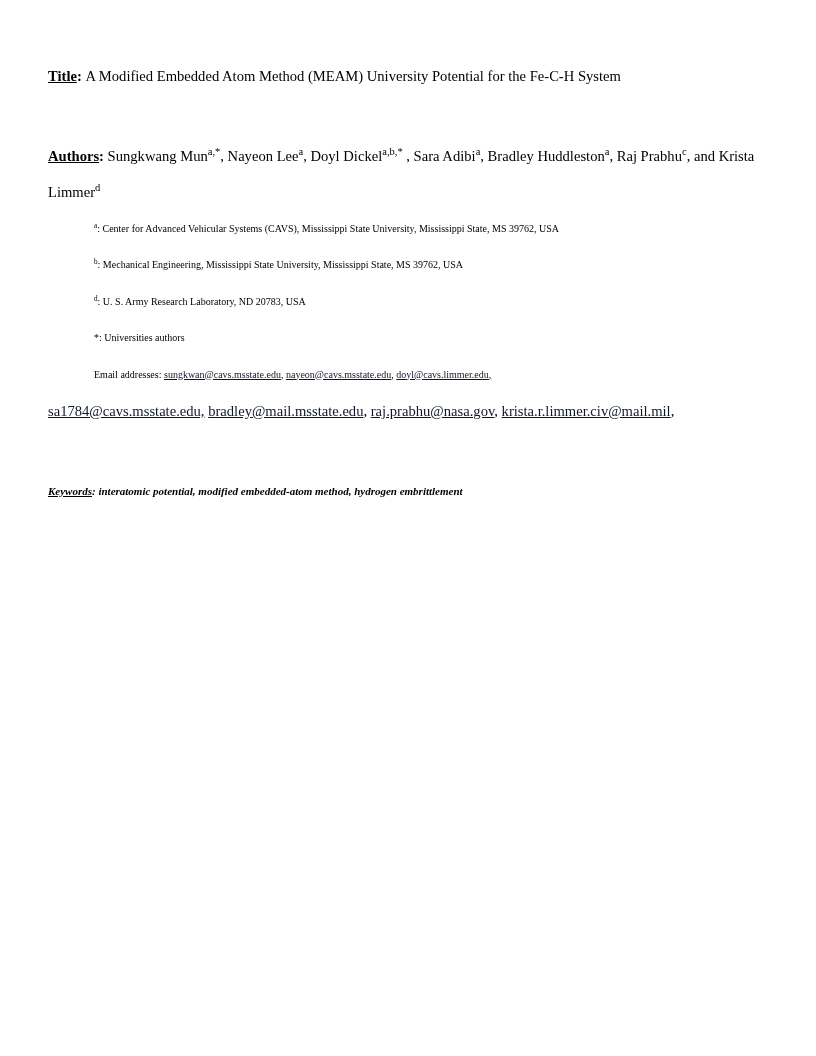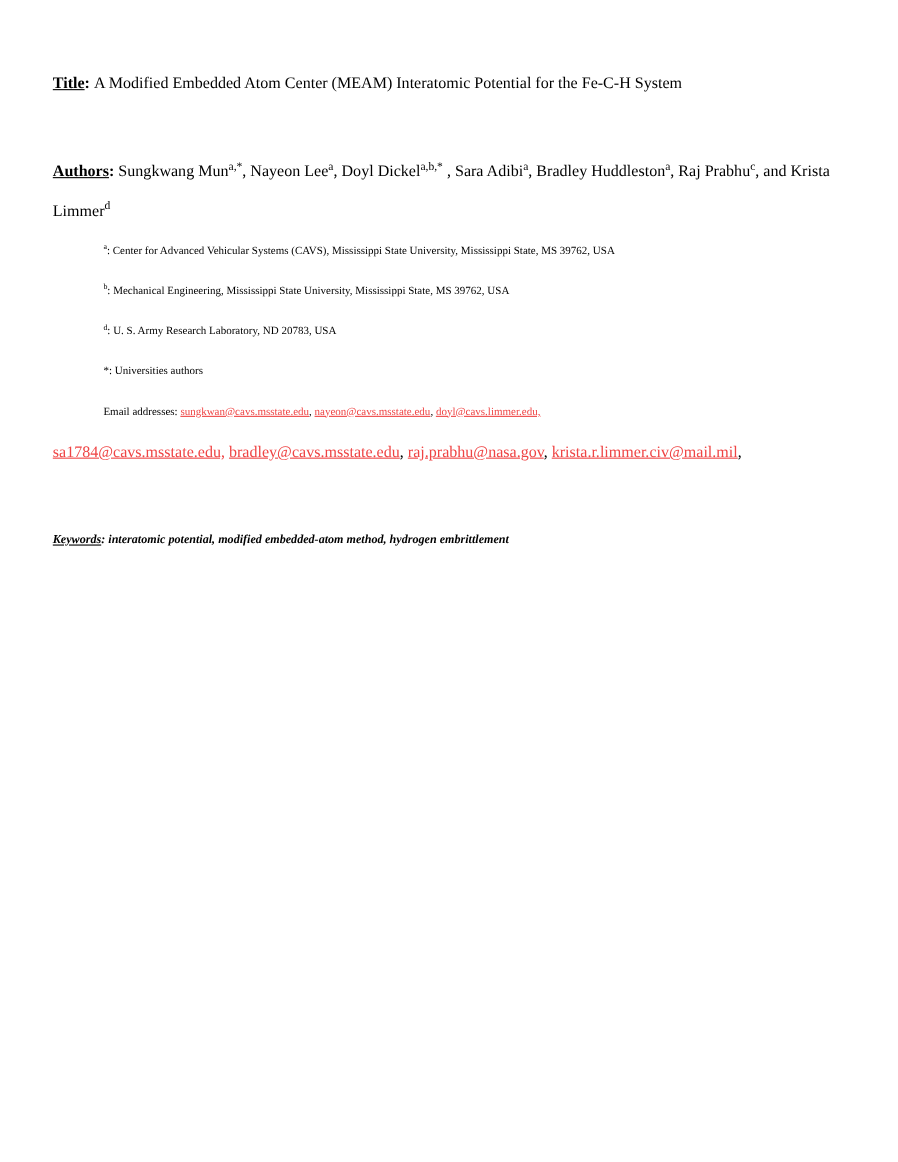--- a/index.html
+++ b/index.html
@@ -52,21 +52,21 @@
     margin-bottom: 0px;
     font-family: Liberation Serif, serif;
   }
   .aff-wrap {
     margin-left: 46px;
     width: 672px;
     font-size: 10px;
     line-height: 36.5px;
   }
   a.email {
-    color: #ef4444;
+    color: #0f172a;
     cursor: pointer;
     text-align: right;
   }
   .email-row2 {
     margin-left: 0px;
     width: 720px;
   }
   .keywords {
     margin-top: 43px;
     font-size: 11px;
@@ -74,21 +74,21 @@
     font-style: italic;
   }
 </style>
 </head>
 <body>
 
 <div class="page">
   <div class="content">
 
     <div class="line block-title">
-      <span class="bold-underline">Title</span><span class="bold">: </span><span>A Modified Embedded Atom Center (MEAM) Interatomic Potential for the Fe-C-H System</span>
+      <span class="bold-underline">Title</span><span class="bold">: </span><span>A Modified Embedded Atom Method (MEAM) University Potential for the Fe-C-H System</span>
     </div>
 
     <div class="line authors-block">
       <span class="bold-underline">Authors</span><span class="bold">: </span><span><span>Sungkwang Mun</span><sup>a,*</sup><span>, </span></span><span><span>Nayeon Lee</span><sup>a</sup><span>, </span></span><span><span>Doyl Dickel</span><sup>a,b,*</sup><span> , </span></span><span><span>Sara Adibi</span><sup>a</sup><span>, </span></span><span><span>Bradley Huddleston</span><sup>a</sup><span>, </span></span><span><span>Raj Prabhu</span><sup>c</sup><span>, </span></span><span><span>and Krista Limmer</span><sup>d</sup></span>
     </div>
 
     <div class="aff-wrap">
       <sup>a</sup><span>: Center for Advanced Vehicular Systems (CAVS), Mississippi State University, Mississippi State, MS 39762, USA</span>
     </div>
     <div class="aff-wrap">
@@ -98,21 +98,21 @@
       <sup>d</sup><span>: U. S. Army Research Laboratory, ND 20783, USA</span>
     </div>
 
     <div class="aff-wrap">*: Universities authors</div>
 
     <div class="aff-wrap">
       <span>Email addresses: </span><a class="email" href="#">sungkwan@cavs.msstate.edu</a><span>, </span><a class="email" href="#">nayeon@cavs.msstate.edu</a><span>, </span><a class="email" href="#">doyl@cavs.limmer.edu,</a><span> </span>
     </div>
 
     <div class="line email-row2">
-      <a class="email" href="#">sa1784@cavs.msstate.edu,</a><span> </span><a class="email" href="#">bradley@cavs.msstate.edu</a><span>, </span><a class="email" href="#">raj.prabhu@nasa.gov</a><span>, </span><a class="email" href="#">krista.r.limmer.civ@mail.mil</a><span>,</span>
+      <a class="email" href="#">sa1784@cavs.msstate.edu,</a><span> </span><a class="email" href="#">bradley@mail.msstate.edu</a><span>, </span><a class="email" href="#">raj.prabhu@nasa.gov</a><span>, </span><a class="email" href="#">krista.r.limmer.civ@mail.mil</a><span>,</span>
     </div>
 
     <div class="keywords">
       <span class="bold-underline">Keywords</span><span class="bold">: </span><span class="bold">interatomic potential, modified embedded-atom method, hydrogen embrittlement</span>
     </div>
 
   </div>
 </div>
 
 </body></html>

